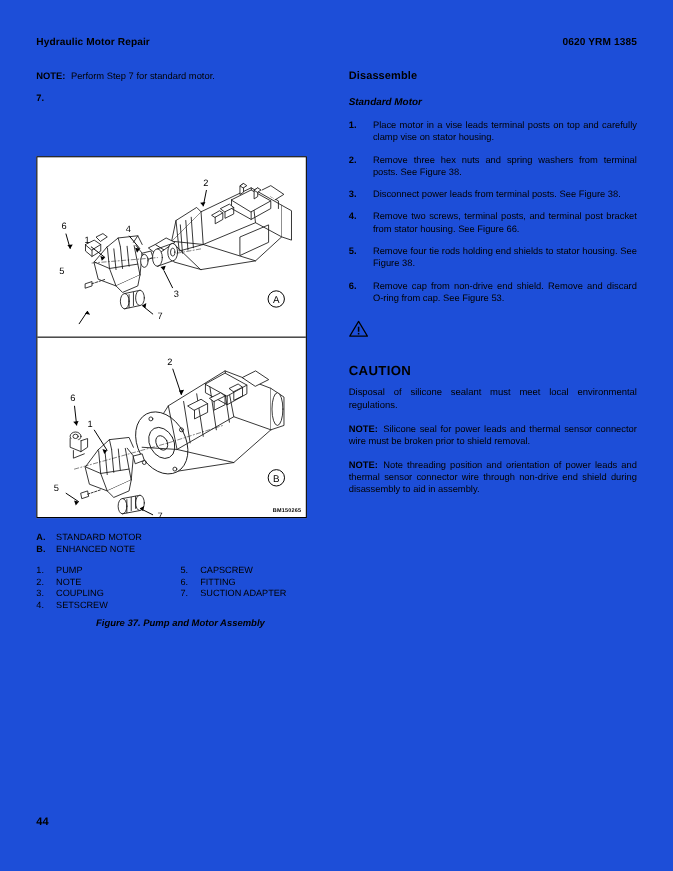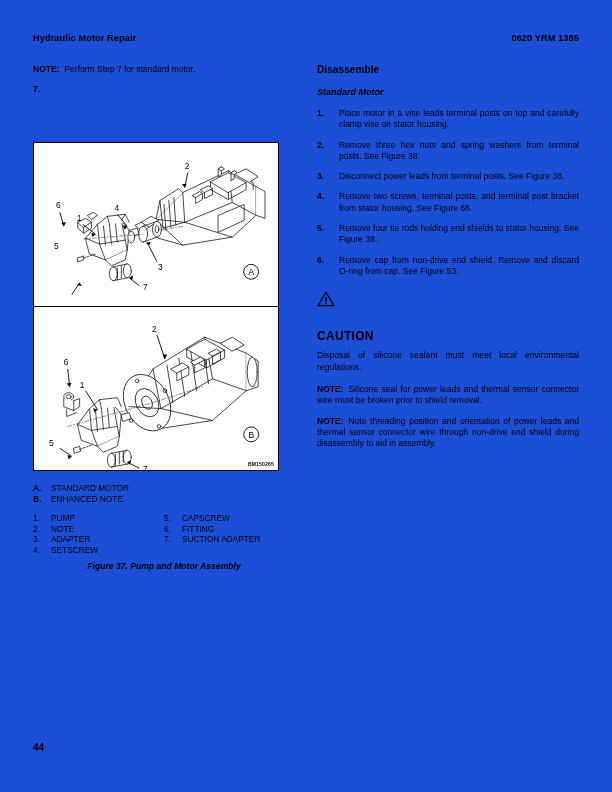--- a/index.html
+++ b/index.html
@@ -467,21 +467,21 @@
         <div class="row">
           <span class="k">1.</span>
           <span>PUMP</span>
         </div>
         <div class="row">
           <span class="k">2.</span>
           <span>NOTE</span>
         </div>
         <div class="row">
           <span class="k">3.</span>
-          <span>ADAPTER</span>
+          <span>COUPLING</span>
         </div>
         <div class="row">
           <span class="k">4.</span>
           <span>SETSCREW</span>
         </div>
       </div>
       <div class="lc">
         <div class="row">
           <span class="k">5.</span>
           <span>CAPSCREW</span>

